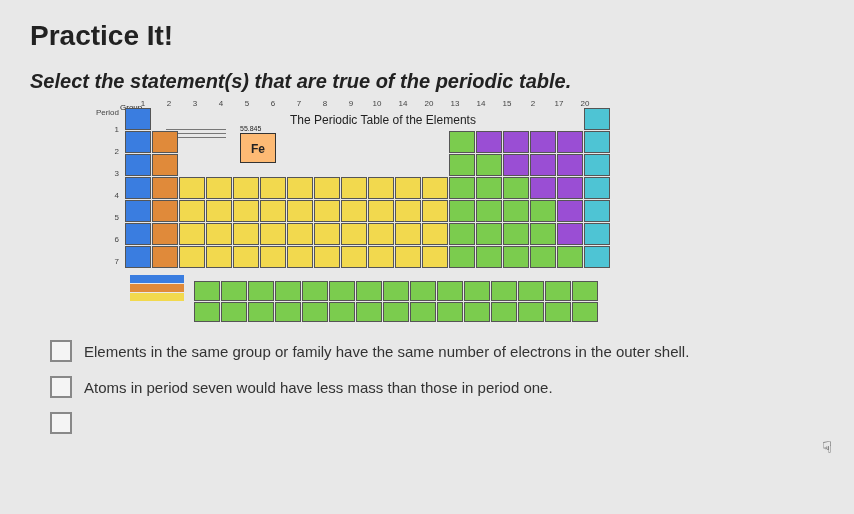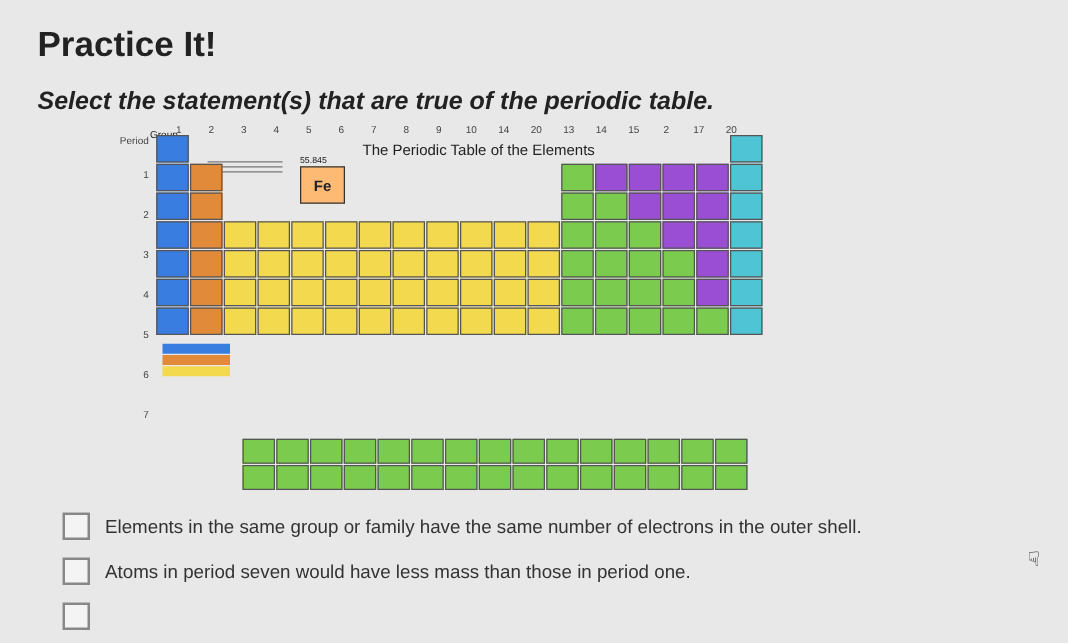--- a/index.html
+++ b/index.html
@@ -36,21 +36,20 @@
   }
   .group-labels span { width: 26px; text-align: center; }
   .gl-prefix { font-size: 8px; position: absolute; left: 30px; top: 4px; }
   .pt-body { display: flex; }
   .period-labels {
     display: flex; flex-direction: column;
     font-size: 8px; color: #444;
     margin-right: 6px;
     width: 34px;
     text-align: right;
-    gap: 10px;
   }
   .period-labels .plabel { height: 22px; line-height: 22px; }
   .period-labels .phead { font-size: 8px; margin-bottom: 2px; }
   .grid {
     display: grid;
     grid-template-columns: repeat(18, 26px);
     grid-auto-rows: 22px;
     gap: 1px;
     position: relative;
   }

